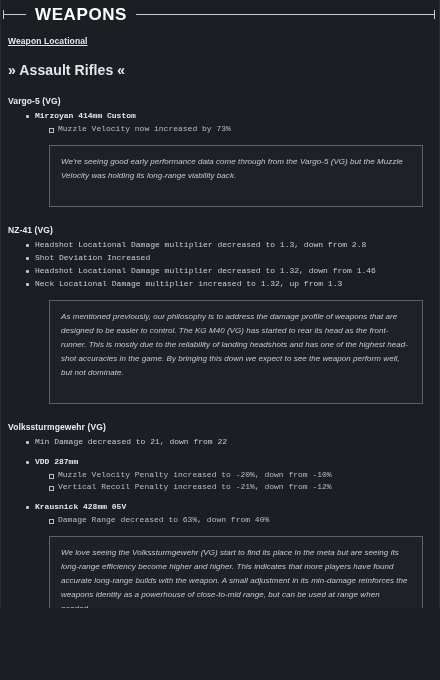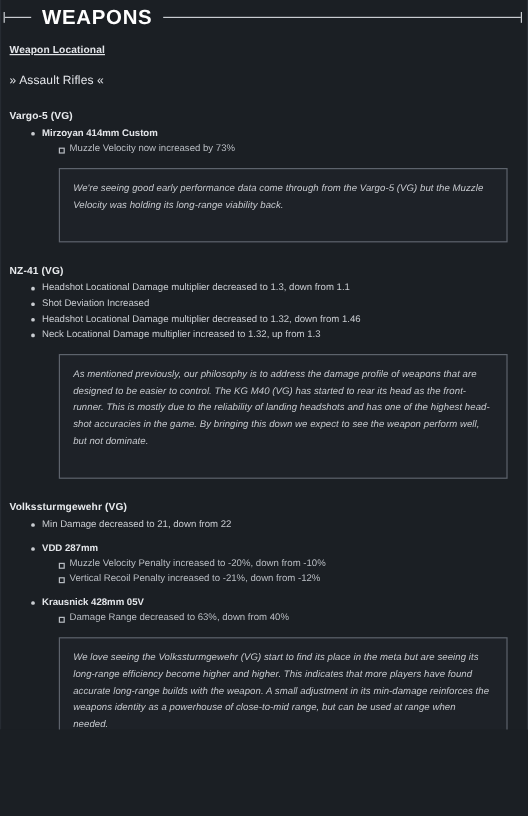--- a/index.html
+++ b/index.html
@@ -79,37 +79,38 @@
   }
   .sub-header {
     font-size: 8.5px;
     font-weight: bold;
     color: #e4e6ea;
     text-decoration: underline;
     margin: 10px 0 0 0;
     letter-spacing: 0.1px;
   }
   .category {
-    font-size: 10px;
-    font-weight: normal;
+    font-size: 14px;
+    font-weight: bold;
     color: #e4e6ea;
     margin: 16px 0 0 0;
     letter-spacing: 0.1px;
   }
   .weapon-name {
     font-size: 8.5px;
     font-weight: bold;
     color: #e9ebee;
     margin: 18px 0 4px 0;
     letter-spacing: 0.1px;
   }
   ul.lvl1 {
     list-style: none;
     margin: 0 0 0 0;
     padding: 0 0 0 18px;
+    font-family: Liberation Mono, monospace;
   }
   ul.lvl1 > li {
     position: relative;
     font-size: 8px;
     line-height: 12px;
     color: #c9ccd1;
     margin: 1px 0;
     padding-left: 9px;
   }
   ul.lvl1 > li::before {
@@ -197,21 +198,21 @@
             <ul class="lvl2">
               <li>Muzzle Velocity now increased by 73%</li>
             </ul>
           </li>
         </ul>
         <div class="quote">
           <p>We're seeing good early performance data come through from the Vargo-5 (VG) but the Muzzle Velocity was holding its long-range viability back.</p>
         </div>
         <div class="weapon-name">NZ-41 (VG)</div>
         <ul class="lvl1">
-          <li>Headshot Locational Damage multiplier decreased to 1.3, down from 1.1</li>
+          <li>Headshot Locational Damage multiplier decreased to 1.3, down from 2.8</li>
           <li>Shot Deviation Increased</li>
         </ul>
         <ul class="lvl1">
           <li>Headshot Locational Damage multiplier decreased to 1.32, down from 1.46</li>
           <li>Neck Locational Damage multiplier increased to 1.32, up from 1.3</li>
         </ul>
         <div class="quote">
           <p>As mentioned previously, our philosophy is to address the damage profile of weapons that are designed to be easier to control. The KG M40 (VG) has started to rear its head as the front-runner. This is mostly due to the reliability of landing headshots and has one of the highest head-shot accuracies in the game. By bringing this down we expect to see the weapon perform well, but not dominate.</p>
         </div>
         <div class="weapon-name">Volkssturmgewehr (VG)</div>

